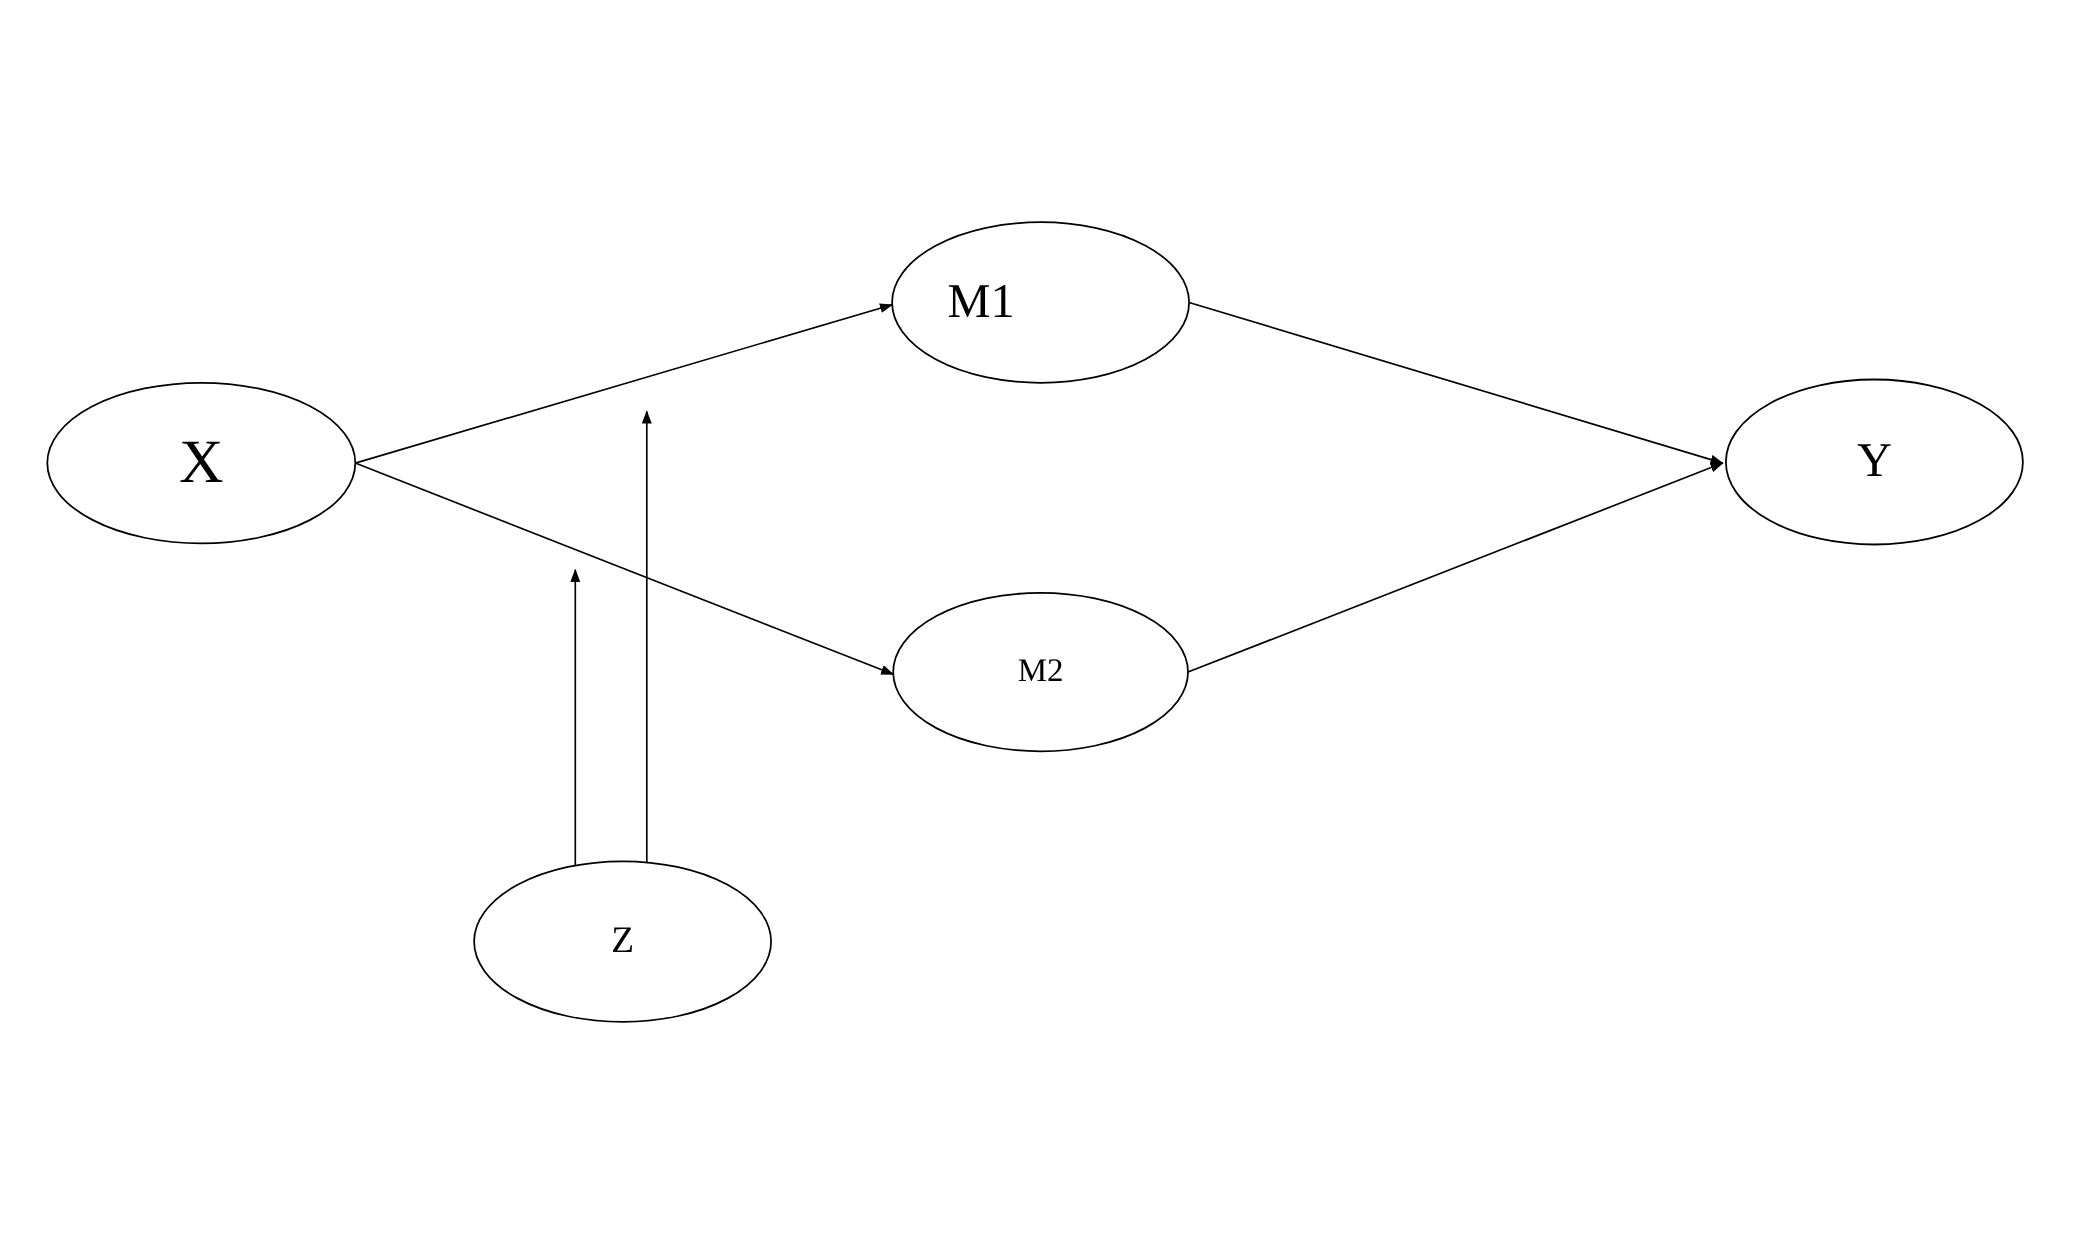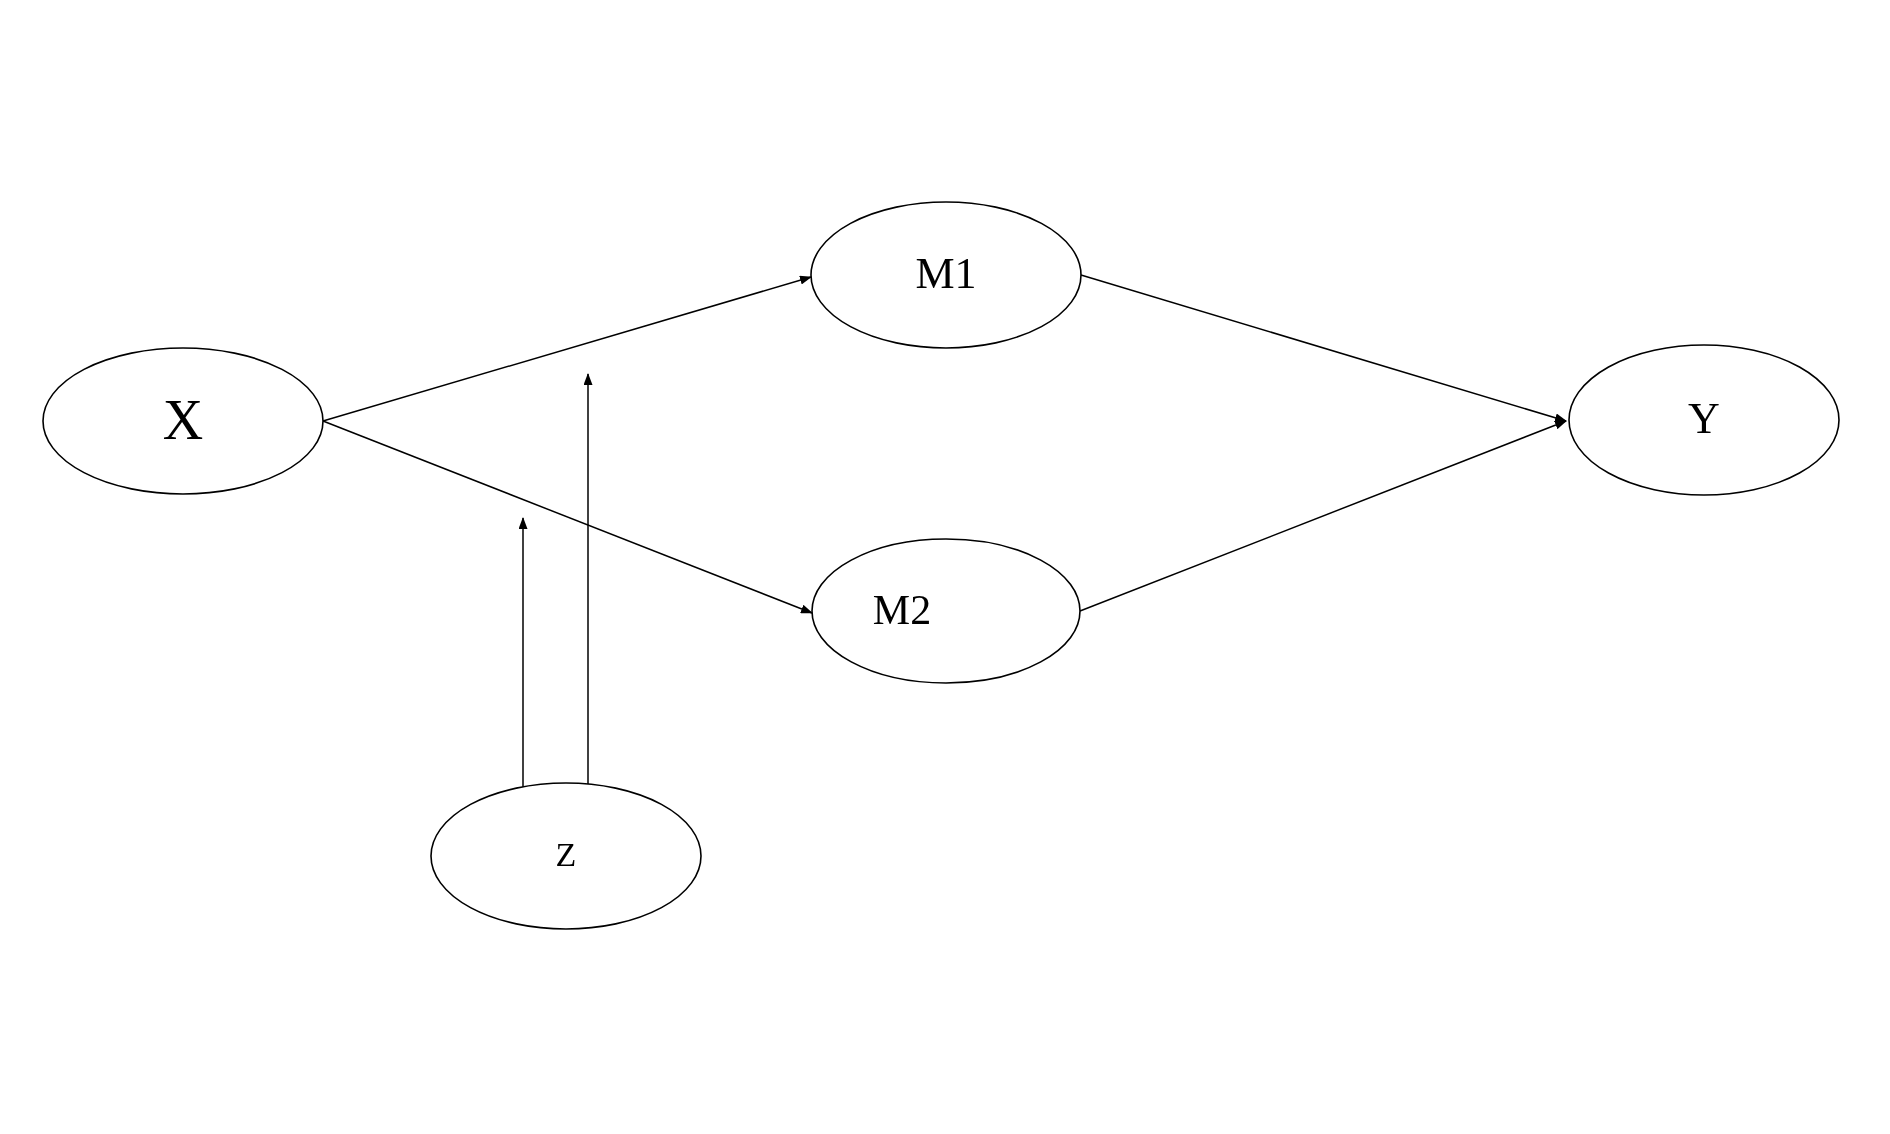--- a/index.html
+++ b/index.html
@@ -62,17 +62,17 @@
       <line x1="523" y1="787" x2="523" y2="518" class="edge-line" marker-end="url(#arrowhead)"></line>
       <line x1="588" y1="784" x2="588" y2="374" class="edge-line" marker-end="url(#arrowhead)"></line>
       <ellipse cx="183" cy="421" rx="140" ry="73" class="node-ellipse"></ellipse>
       <ellipse cx="946" cy="275" rx="135" ry="73" class="node-ellipse"></ellipse>
       <ellipse cx="946" cy="611" rx="134" ry="72" class="node-ellipse"></ellipse>
       <ellipse cx="1704" cy="420" rx="135" ry="75" class="node-ellipse"></ellipse>
       <ellipse cx="566" cy="856" rx="135" ry="73" class="node-ellipse"></ellipse>
     </svg>
 
   <span class="node-label" style="left: 183px; top: 421px; font-size: 56px;">X</span>
-  <span class="node-label" style="left: 946px; top: 275px; font-size: 44px;">M1</span>
-  <span class="node-label" style="left: 902px; top: 611px; font-size: 42px;">M2</span>
+  <span class="node-label" style="left: 892px; top: 275px; font-size: 44px;">M1</span>
+  <span class="node-label" style="left: 946px; top: 611px; font-size: 30px;">M2</span>
   <span class="node-label" style="left: 1704px; top: 420px; font-size: 44px;">Y</span>
   <span class="node-label" style="left: 566px; top: 856px; font-size: 34px;">Z</span>
 </div>
 
 </body></html>

